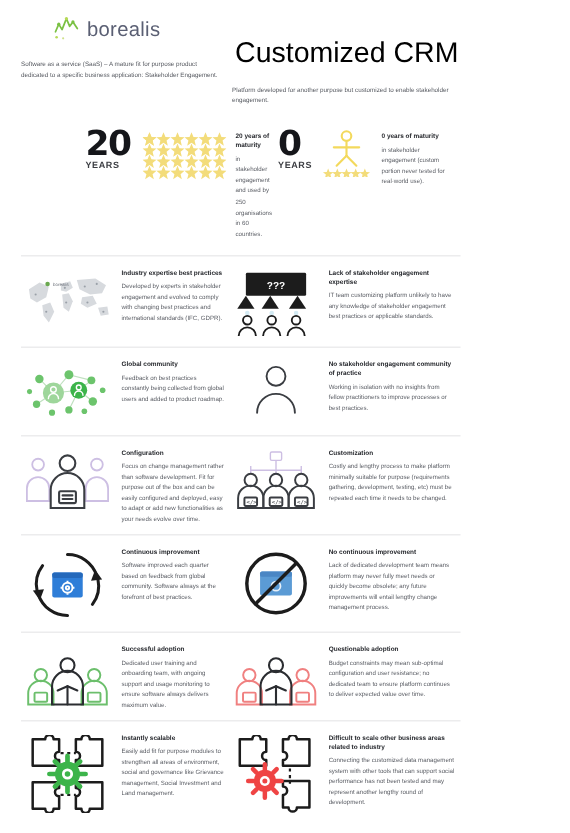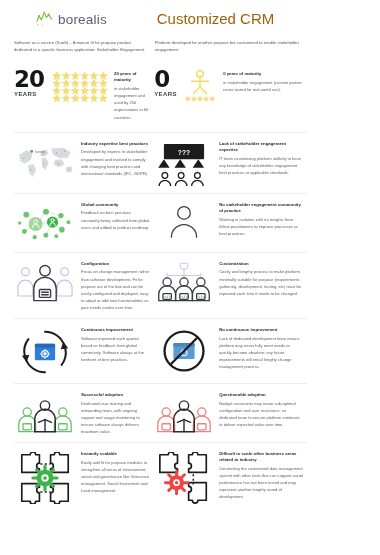--- a/index.html
+++ b/index.html
@@ -32,25 +32,26 @@
     height: 22px;
     padding-left: 22px;
   }
   .brand-mark { width: 18px; height: 16px; flex: 0 0 auto; }
   .brand-name {
     font-size: 13.5px;
     color: #5a5f73;
     letter-spacing: .2px;
   }
   .crm-title {
-    font-size: 15px;
-    color: #a16207;
+    font-size: 19px;
+    color: #000000;
     padding-left: 2px;
     height: 22px;
     line-height: 22px;
+    margin-top: 17px;
   }
   .intro {
     font-size: 4.2px;
     line-height: 1.75;
     color: #55585f;
     margin-top: 9px;
     min-height: 22px;
   }
   .col-left .intro { padding-left: 0px; }
 
@@ -162,21 +163,21 @@
       <div class="crm-title">Customized CRM</div>
       <div class="intro">Platform developed for another purpose but customized to enable stakeholder engagement.</div>
     </div>
   </div>
 
   <div class="rows">
 
     <div class="row first">
 
       <div class="cell left">
-        <div class="maturity" style="width:100%;">
+        <div class="maturity" style="width:100%;margin-left:43px;">
           <div class="numblock">
             <div class="bignum">20</div>
             <div class="yearslbl">YEARS</div>
           </div>
           <div class="stargrid">
             <svg viewBox="0 0 60 34" width="56" height="32">
               <g fill="#f3dc7a">
                 <g id="s">
                   <polygon points="5,0 6.4,3.4 10,3.6 7.2,6 8.1,9.6 5,7.5 1.9,9.6 2.8,6 0,3.6 3.6,3.4"></polygon>
                 </g>

